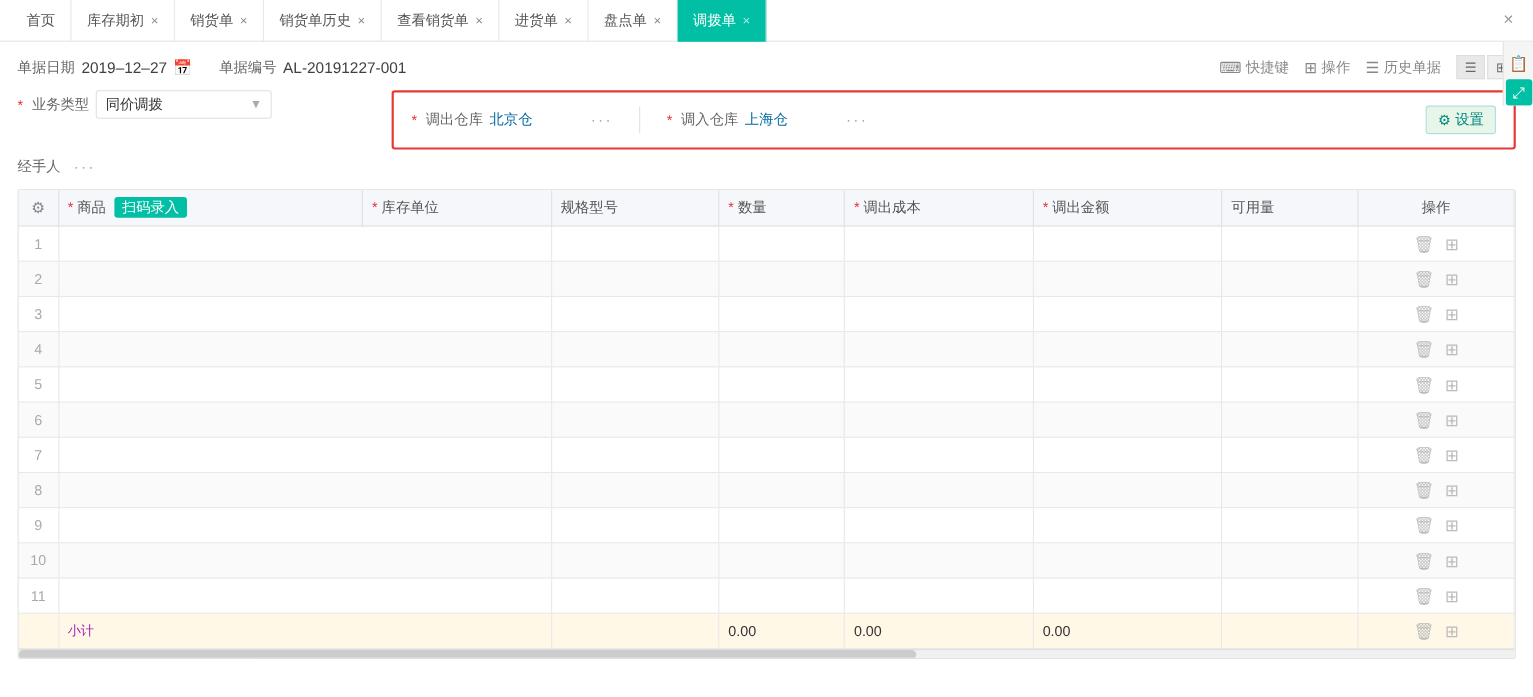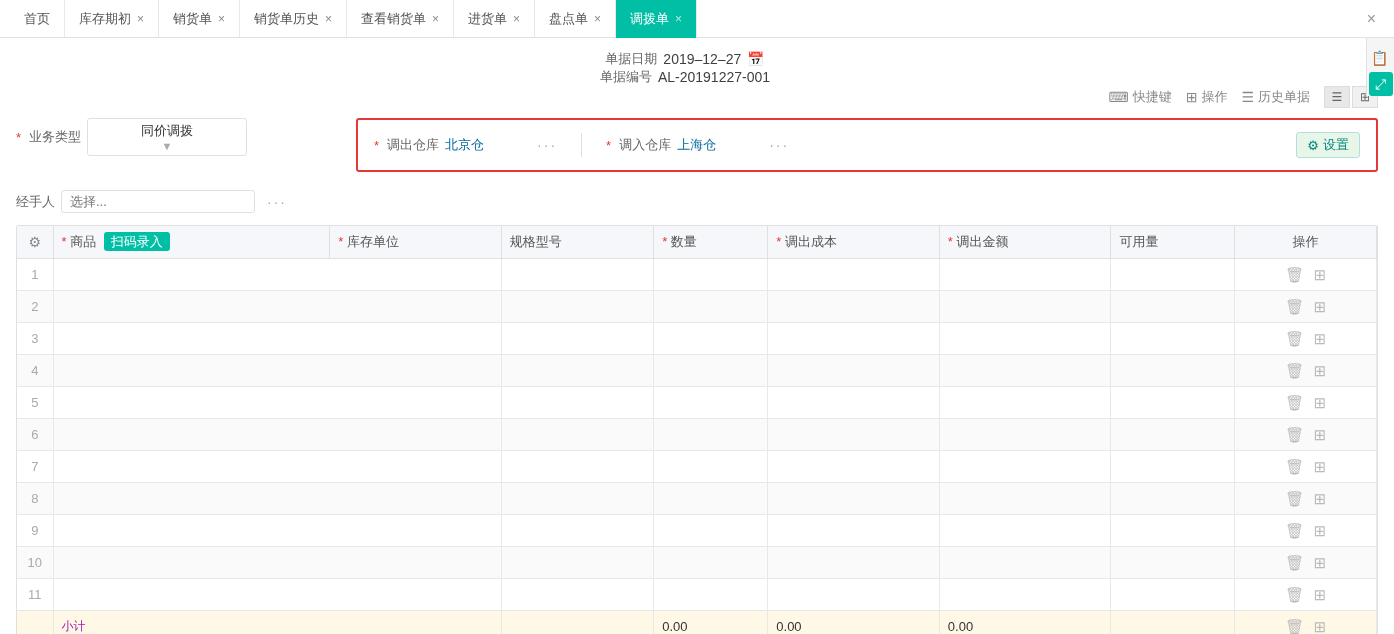--- a/index.html
+++ b/index.html
@@ -49,21 +49,20 @@
       background: #fff;
       padding: 12px 16px 0 16px;
       min-height: 596px;
     }
 
     
     .header-row {
       display: flex;
       align-items: center;
       margin-bottom: 10px;
-      flex-direction: column;
     }
     .header-field {
       display: flex; align-items: center; margin-right: 24px;
     }
     .header-label { color: #666; margin-right: 6px; font-size: 13px; }
     .header-value { color: #404040; font-size: 14px; }
     .calendar-icon {
       margin-left: 6px; color: #888; cursor: pointer; font-size: 14px;
     }
     .header-actions {
@@ -126,21 +125,20 @@
     }
 
     .select-field {
       display: flex; align-items: center; gap: 6px;
     }
     .select-value {
       border: 1px solid #e0e0e0; border-radius: 3px;
       padding: 3px 8px; min-width: 160px; background: #fff;
       display: flex; align-items: center; justify-content: space-between;
       cursor: pointer;
-      flex-direction: column;
     }
     .dropdown-arrow { color: #aaa; font-size: 11px; }
 
     .person-field {
       display: flex; align-items: center; gap: 6px; margin-top: 24px;
     }
     .person-input {
       border: 1px solid #e0e0e0; border-radius: 3px;
       padding: 3px 8px; min-width: 160px; background: #fff;
       color: #bbb; font-size: 13px;
@@ -311,21 +309,20 @@
       <div class="select-field">
         <span class="required-star">*</span>
         <span class="field-label">业务类型</span>
         <div class="select-value">
           <span>同价调拨</span>
           <span class="dropdown-arrow">▼</span>
         </div>
       </div>
       <div class="person-field">
         <span class="field-label">经手人</span>
-        <input class="person-input" type="text" placeholder="选择..." style="">
         <span class="dots-btn">···</span>
       </div>
     </div>
 
     <div class="form-right">
       <div class="form-field">
         <span class="required-star">*</span>
         <span class="field-label">调出仓库</span>
         <span class="field-value blue">北京仓</span>
         <span class="dots-btn">···</span>

